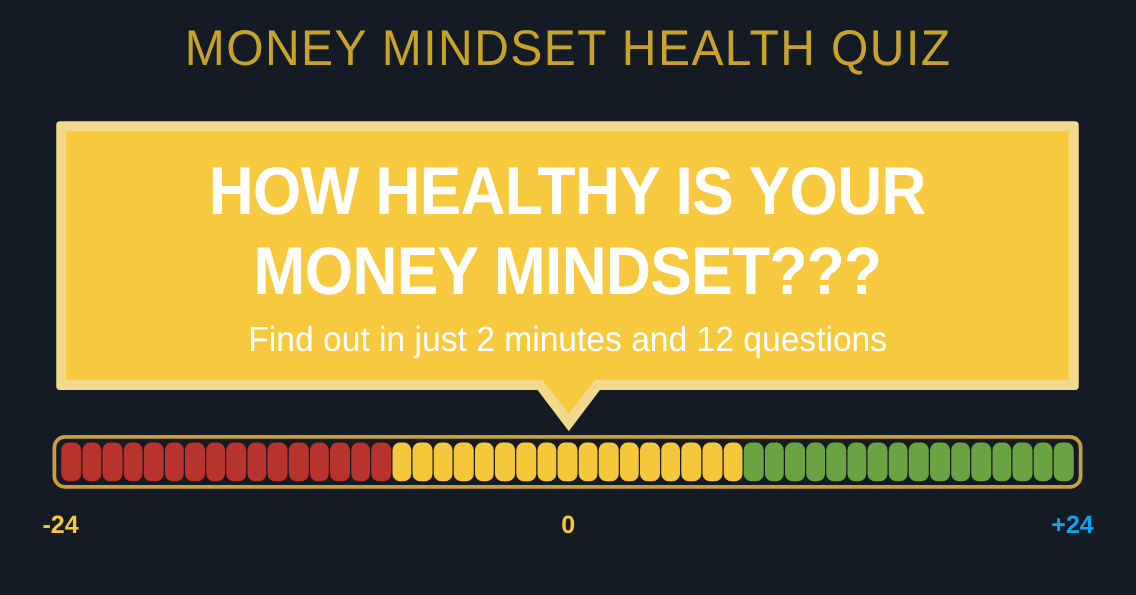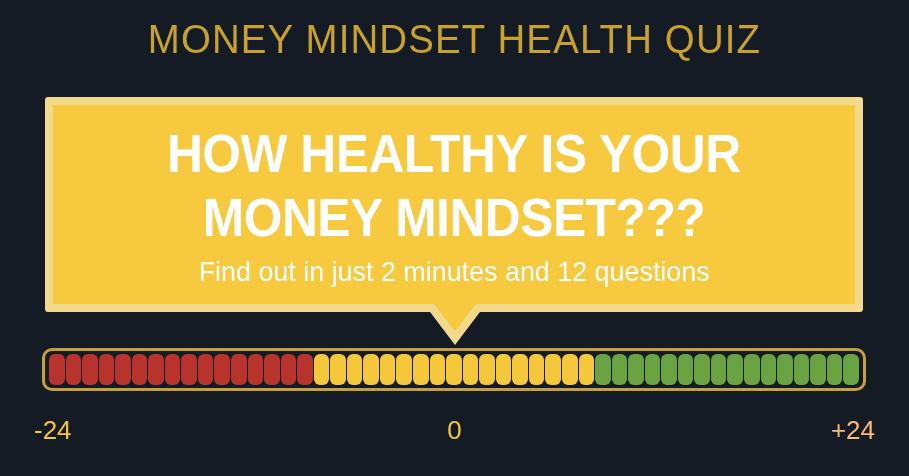--- a/index.html
+++ b/index.html
@@ -141,25 +141,25 @@
   
   #axis-labels {
     position: absolute;
     left: 30px;
     top: 398px;
     width: 849px;
     height: 34px;
   }
   .axis-label {
     position: absolute;
-    top: 16px;
+    top: 6px;
     color: #f5c83c;
     font-family: "Liberation Sans", sans-serif;
-    font-size: 26px;
-    font-weight: 400;
+    font-size: 20px;
+    font-weight: 700;
     line-height: 32px;
     white-space: nowrap;
   }
   #axis-label-min { left: 4px; text-align: left; }
   #axis-label-mid { left: 0; width: 849px; text-align: center; }
   #axis-label-max { right: 4px; text-align: right; }
 </style>
 </head>
 <body style="background: rgb(20, 27, 36);">
 
@@ -226,16 +226,16 @@
       <div class="seg" style="background: rgb(106, 164, 66);"></div>
       <div class="seg" style="background: rgb(106, 164, 66);"></div>
       <div class="seg" style="background: rgb(106, 164, 66);"></div>
       <div class="seg" style="background: rgb(106, 164, 66);"></div>
       <div class="seg" style="background: rgb(106, 164, 66);"></div>
     </div>
 
   <div id="axis-labels">
     <span class="axis-label" id="axis-label-min" style="color: rgb(245, 200, 60);">-24</span>
     <span class="axis-label" id="axis-label-mid" style="color: rgb(245, 200, 60);">0</span>
-    <span class="axis-label" id="axis-label-max" style="color: #fdba74;">+24</span>
+    <span class="axis-label" id="axis-label-max" style="color: #0ea5e9;">+24</span>
   </div>
 
 </div>
 
 </body></html>

